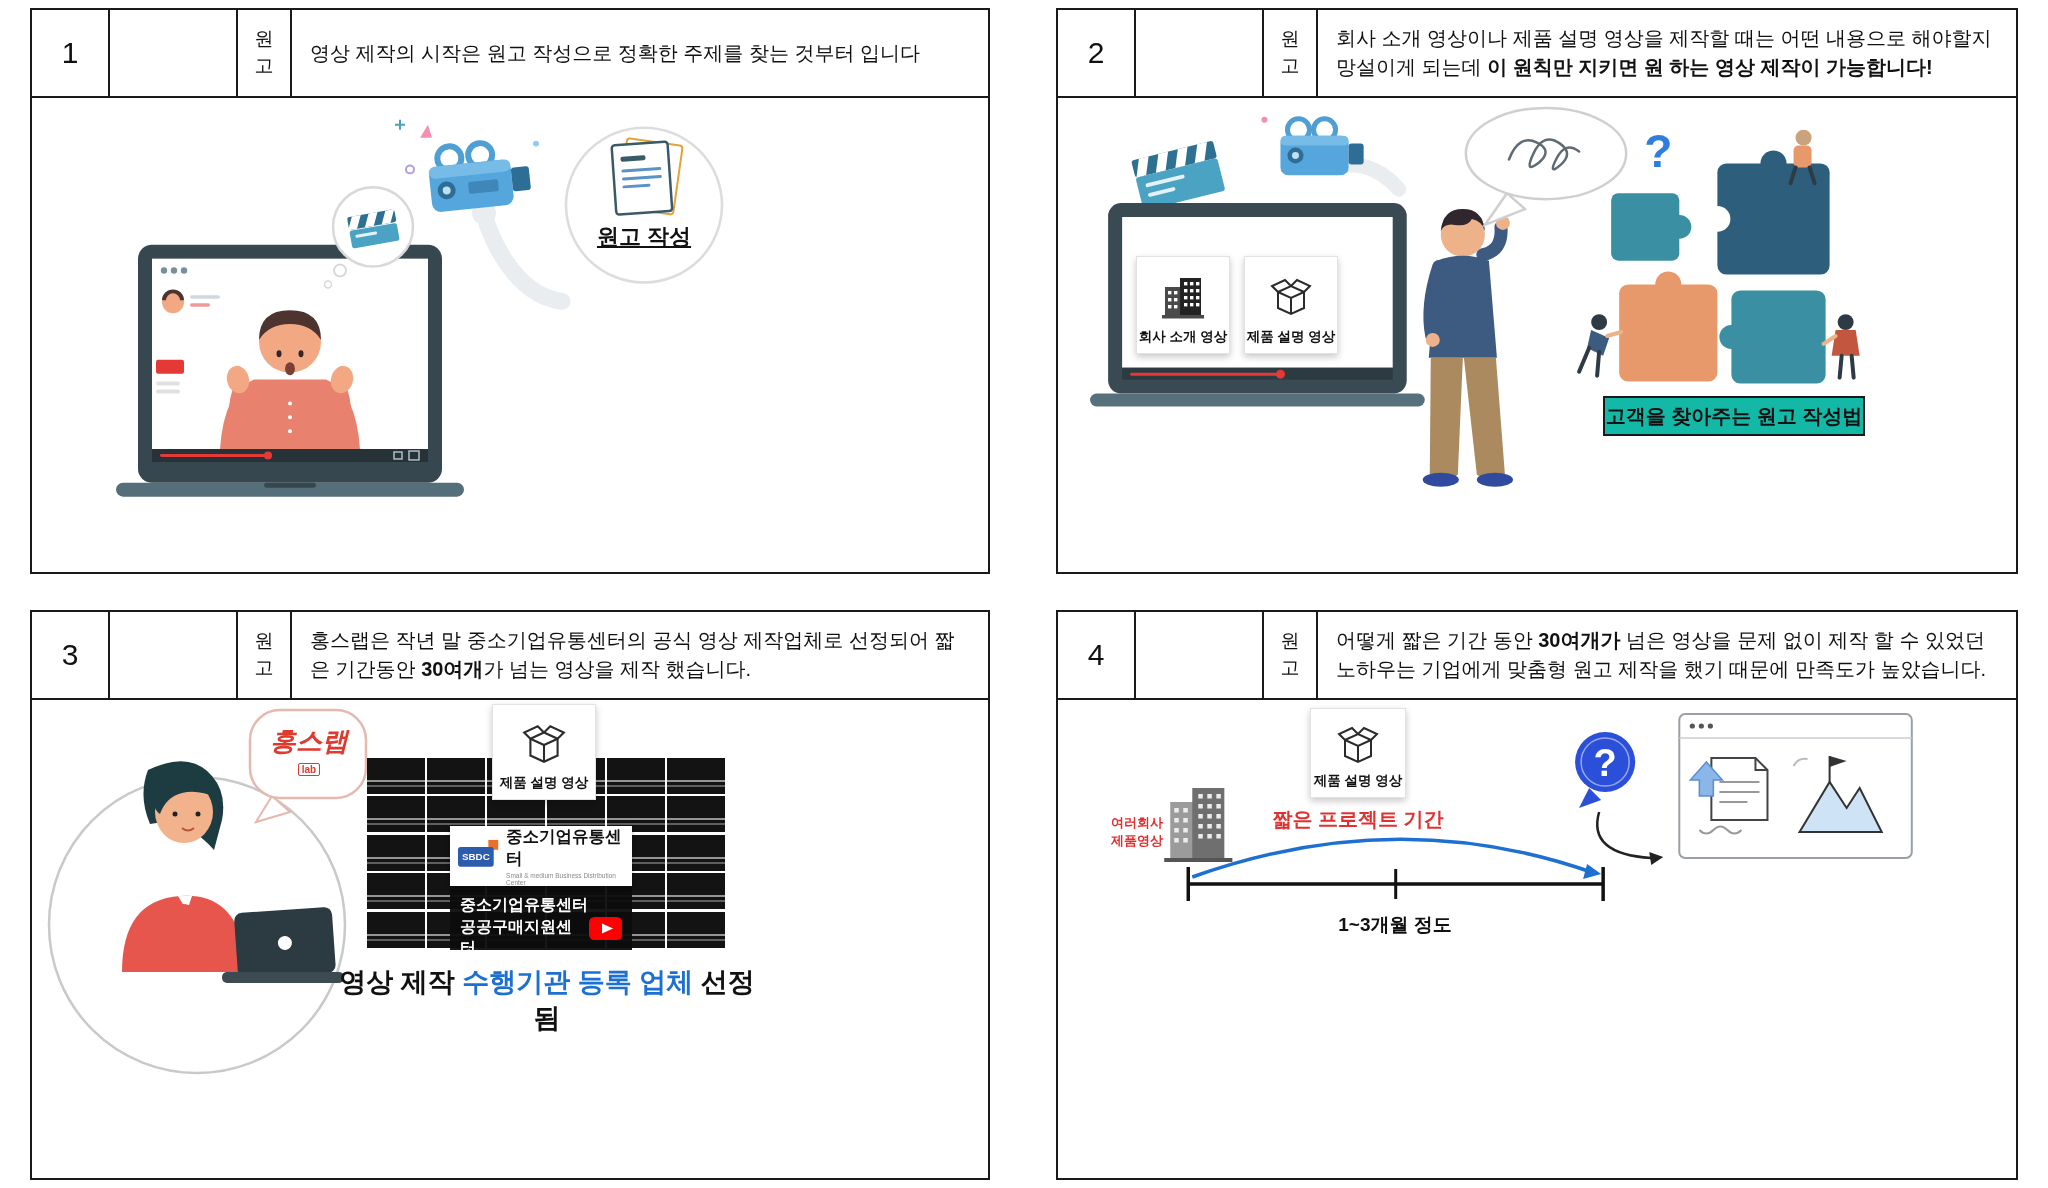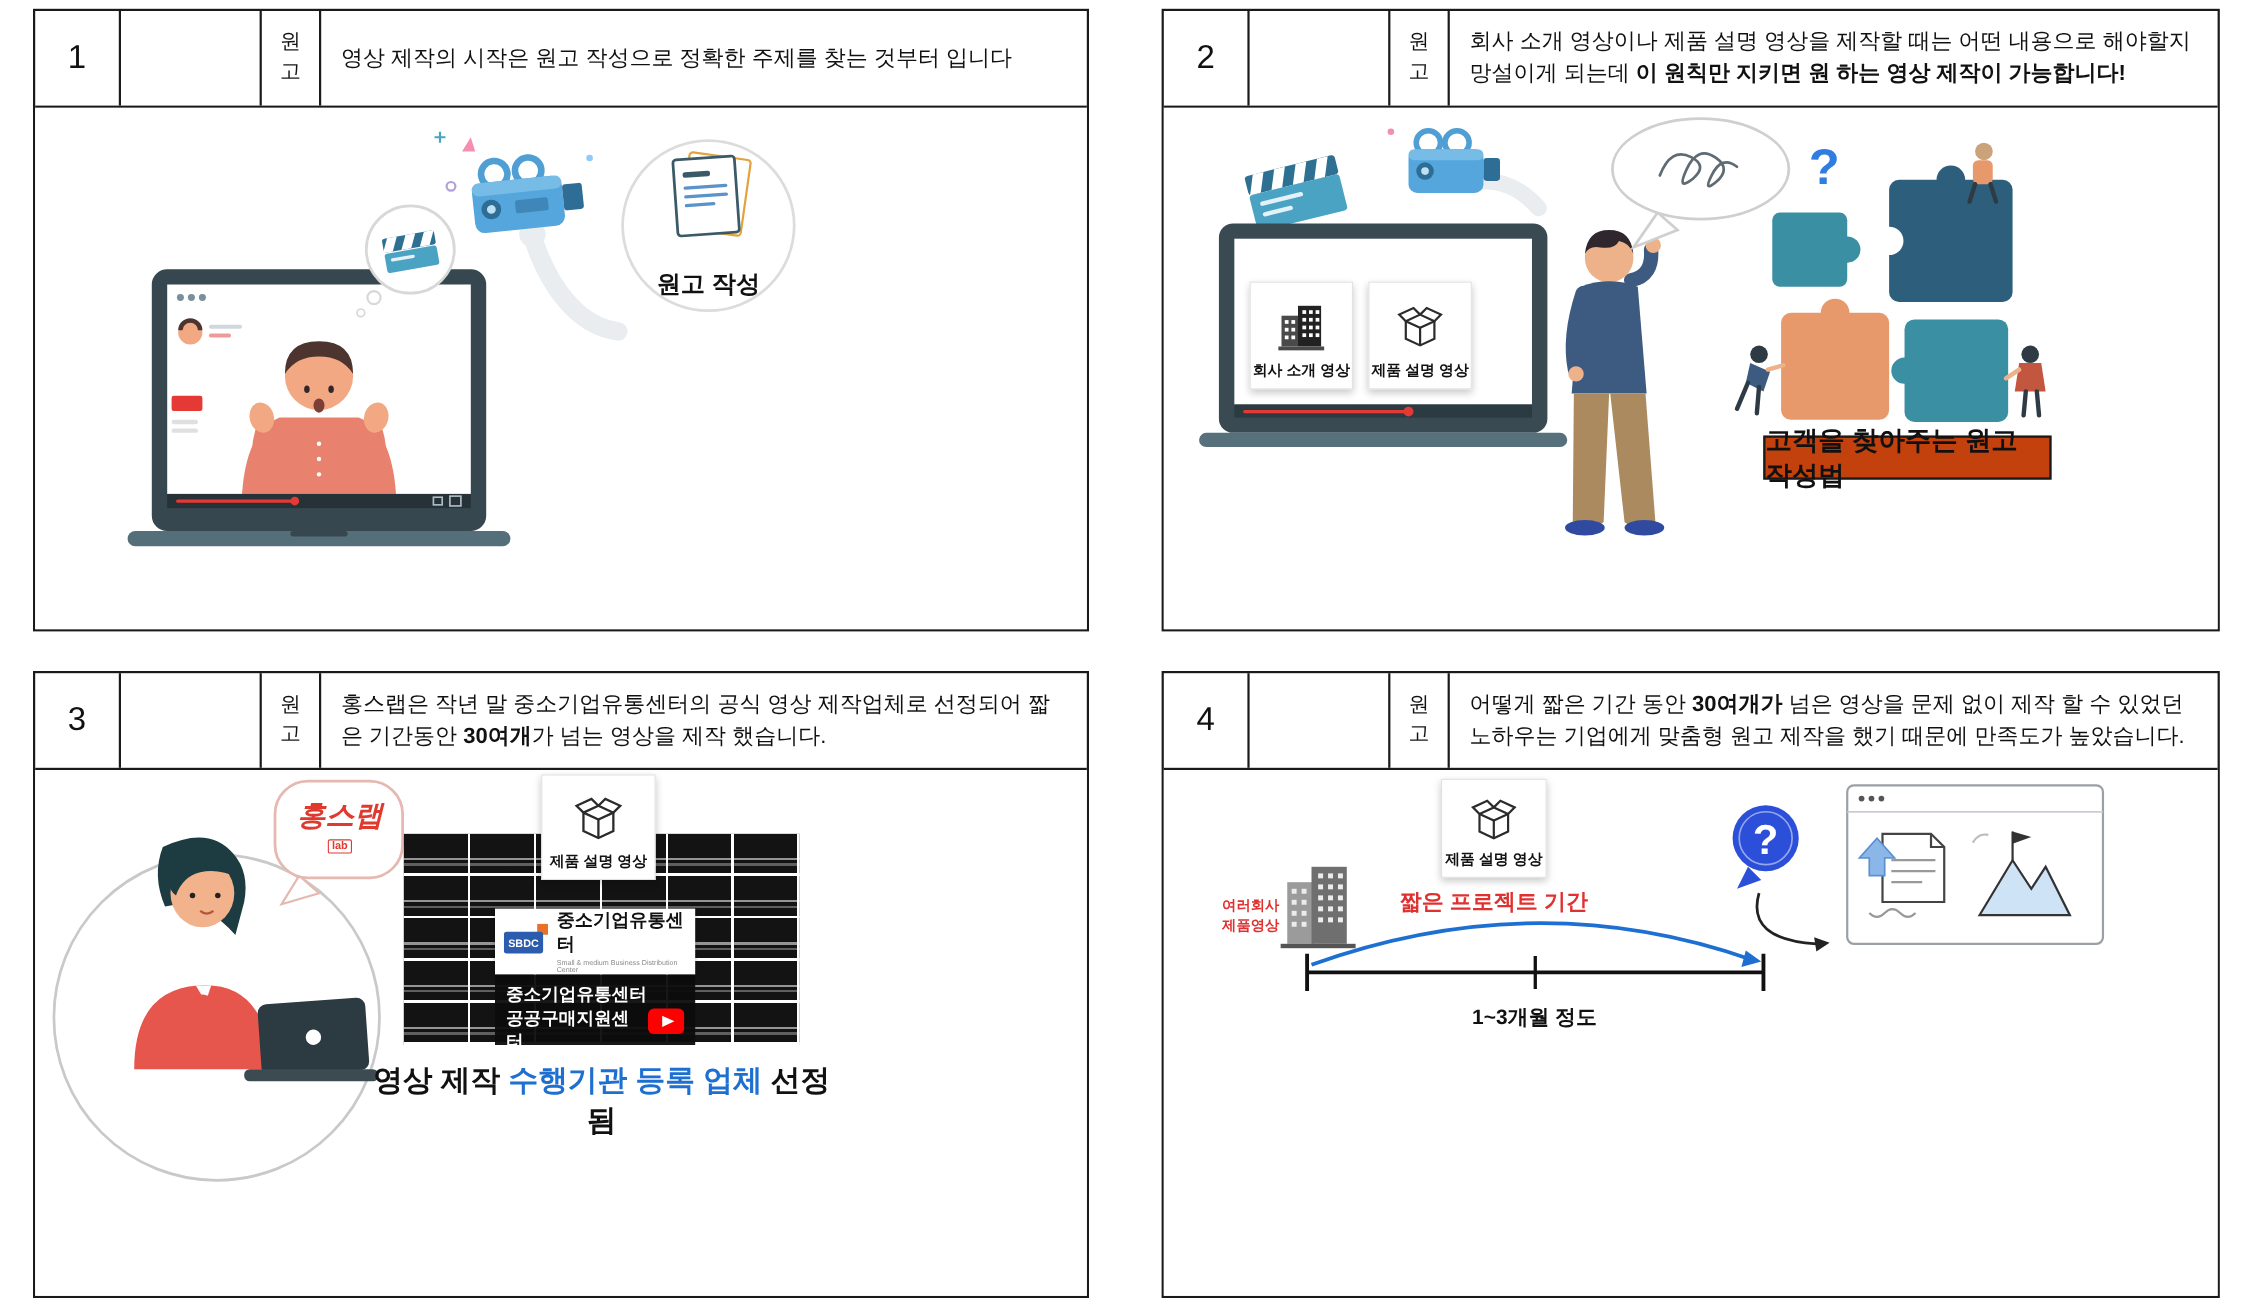--- a/index.html
+++ b/index.html
@@ -28,22 +28,22 @@
   .overlay { position:absolute; }
 
   .icon-card { position:absolute; background:#fff; border:1px solid #e2e2e2;
     box-shadow:0 3px 7px rgba(0,0,0,.22); display:flex; flex-direction:column;
     align-items:center; justify-content:flex-end; padding:8px 4px 7px; }
   .icon-card .ic { flex:1; display:flex; align-items:center; justify-content:center; }
   .icon-card .lbl { font-size:13.5px; font-weight:700; white-space:nowrap; }
 
   .badge-label { font-size:22px; font-weight:700; text-align:center; }
 
-  .caption-box { border:2px solid #1a1a1a; background:#c2410c; display:flex; align-items:center;
-    justify-content:center; font-size:24px; font-weight:700; }
+  .caption-box { border:2px solid #1a1a1a; background:#14b8a6; display:flex; align-items:center;
+    justify-content:center; font-size:20px; font-weight:700; }
 
   .caption3 { font-size:27px; font-weight:700; text-align:center; }
   .caption3 .blue { color:#1d6fd1; }
 
   .thumb-grid { position:absolute; left:335px; top:58px; width:360px; height:192px;
     background-color:#131313;
     background-image:
       repeating-linear-gradient(90deg, transparent 0 58px, #ffffff 58px 60px),
       repeating-linear-gradient(180deg, transparent 0 22px, rgba(255,255,255,.55) 22px 24px,
         transparent 24px 27px, rgba(255,255,255,.32) 27px 29px, transparent 29px 36px, #ffffff 36px 38.4px);
@@ -161,21 +161,21 @@
         </g>
         <g transform="rotate(-4 608 82)">
           <rect x="582" y="46" width="56" height="70" rx="3" fill="#fff" stroke="#3a5a68" stroke-width="2.5"></rect>
           <rect x="590" y="58" width="25" height="5" rx="2" fill="#3a5a68"></rect>
           <rect x="590" y="71" width="40" height="3" rx="1.5" fill="#5a93c9"></rect>
           <rect x="590" y="79" width="40" height="3" rx="1.5" fill="#5a93c9"></rect>
           <rect x="590" y="87" width="28" height="3" rx="1.5" fill="#5a93c9"></rect>
         </g>
       </g>
     </svg>
-    <div class="overlay badge-label" style="left:542px; top:145px; width:140px;">원고 작성</div>
+    <div class="overlay badge-label" style="left:542px; top:124px; width:140px;text-decoration:underline;">원고 작성</div>
   </div>
 </div>
 
 <div class="panel p2">
   <div class="panel-header">
     <div class="cell num">2</div>
     <div class="cell blank"></div>
     <div class="cell rlabel">
         <span>원고</span>
       </div>

